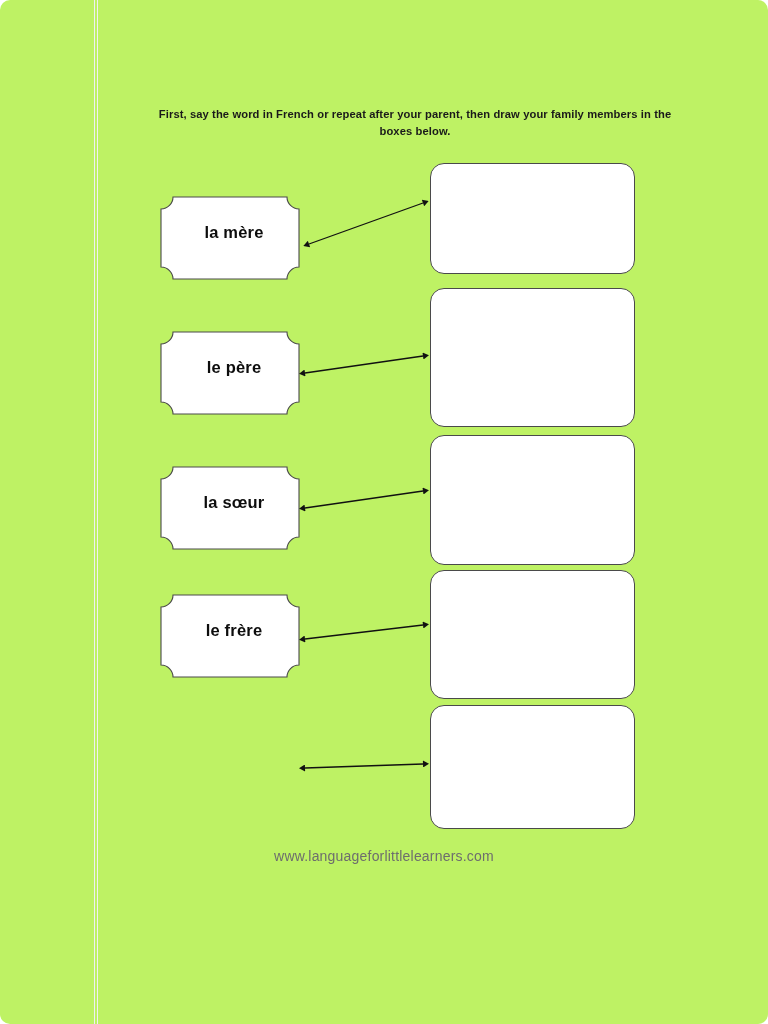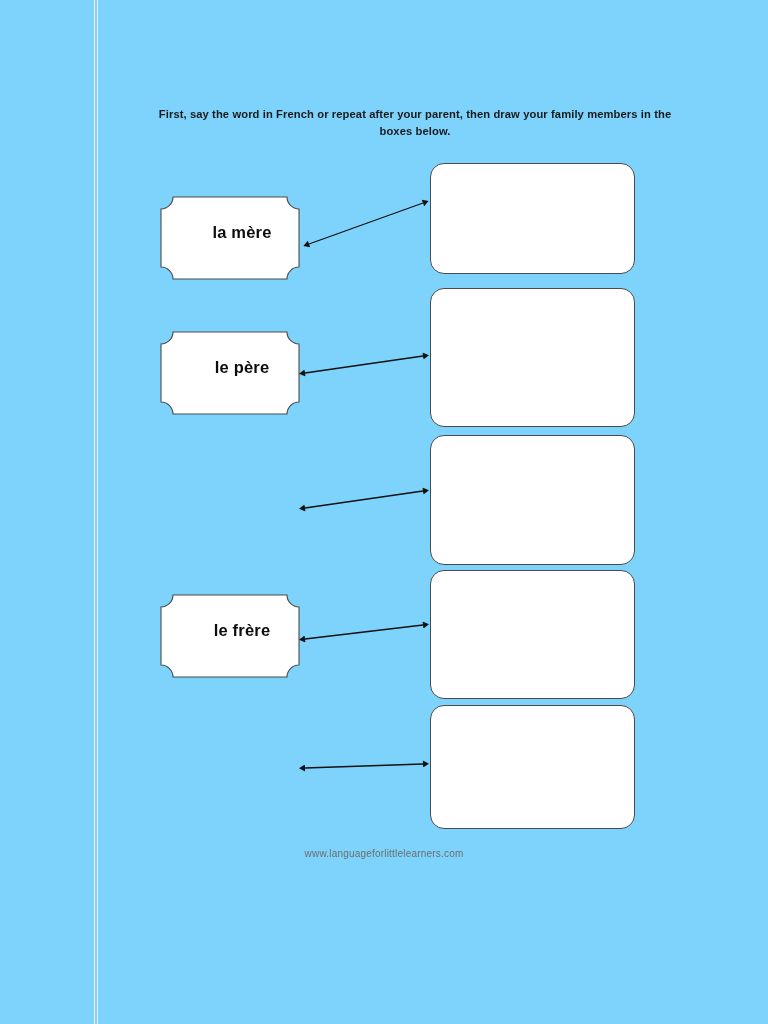--- a/index.html
+++ b/index.html
@@ -15,21 +15,22 @@
     font-family: "Liberation Sans", sans-serif;
     color: #111111;
   }
 
   #page {
     position: absolute;
     left: 0;
     top: 0;
     width: 768px;
     height: 1024px;
-    background: #7dd3fc;
+    background: #bef264;
+    border-radius: 10px;
   }
 
   
   .scan-seam {
     position: absolute;
     top: 0;
     bottom: 0;
     width: 1px;
     background: #f0f0f2;
   }
@@ -59,21 +60,21 @@
   .label-card svg {
     position: absolute;
     left: 0;
     top: 0;
     width: 140px;
     height: 84px;
     overflow: visible;
   }
   .label-card .label-text {
     position: absolute;
-    left: 12px;
+    left: 4px;
     top: 0;
     width: 140px;
     height: 84px;
     display: flex;
     align-items: center;
     justify-content: center;
     font-size: 16.5px;
     font-weight: bold;
     letter-spacing: 0.2px;
     color: #0d0d0d;
@@ -98,21 +99,21 @@
     overflow: visible;
   }
 
   
   #footer {
     position: absolute;
     left: 0;
     top: 848px;
     width: 768px;
     text-align: center;
-    font-size: 10px;
+    font-size: 14px;
     letter-spacing: 0.2px;
     color: #6d6d6d;
   }
 </style>
 </head>
 <body>
 
 <div id="page">
 
   <div class="scan-seam a"></div>
@@ -155,20 +156,26 @@
       </marker>
       <marker id="ah2e" markerWidth="7" markerHeight="7" refX="1" refY="3.5" orient="auto" markerUnits="userSpaceOnUse">
         <path d="M 1 0 L 1 7 L 7 3.5 Z" fill="#111111"></path>
       </marker>
     </defs>
     <line x1="5" y1="25" x2="123" y2="8" stroke="#111111" stroke-width="1.3" marker-start="url(#ah2s)" marker-end="url(#ah2e)"></line>
   </svg>
 
   <div class="draw-box" style="top:288px; height:139px;"></div>
 
+  <div class="label-card" style="left:160px; top:466px;">
+    <svg viewBox="0 0 140 84" preserveAspectRatio="none">
+      <path d="M 13 1 L 127 1 A 12 12 0 0 0 139 13 L 139 71 A 12 12 0 0 0 127 83 L 13 83 A 12 12 0 0 0 1 71 L 1 13 A 12 12 0 0 0 13 1 Z" fill="#ffffff" stroke="#4a4a4a" stroke-width="1.1"></path>
+    </svg>
+    <div class="label-text">la sœur</div>
+  </div>
 
   <svg class="connector" style="left:300px; top:484px; width:128px; height:32px;" viewBox="0 0 128 32">
     <defs>
       <marker id="ah3s" markerWidth="7" markerHeight="7" refX="6" refY="3.5" orient="auto" markerUnits="userSpaceOnUse">
         <path d="M 6 0 L 6 7 L 0 3.5 Z" fill="#111111"></path>
       </marker>
       <marker id="ah3e" markerWidth="7" markerHeight="7" refX="1" refY="3.5" orient="auto" markerUnits="userSpaceOnUse">
         <path d="M 1 0 L 1 7 L 7 3.5 Z" fill="#111111"></path>
       </marker>
     </defs>

